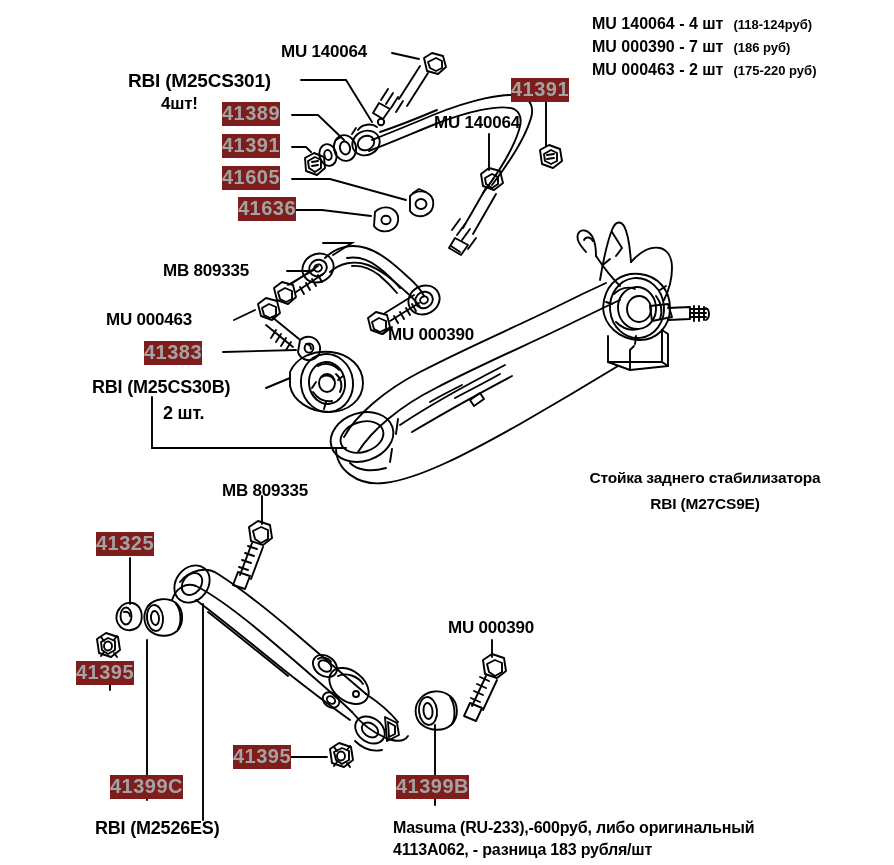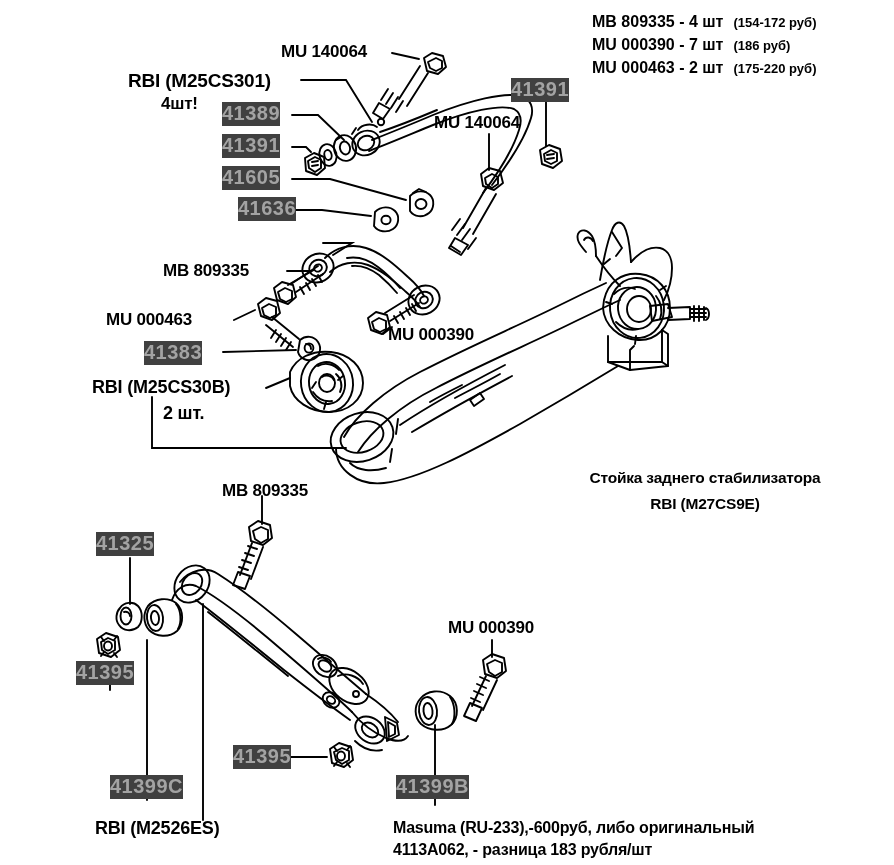--- a/index.html
+++ b/index.html
@@ -20,21 +20,21 @@
     position:absolute;
     color:#000000;
     font-weight:bold;
     white-space:nowrap;
     line-height:1.18;
     letter-spacing:-0.2px;
   }
   .lbl.gray{
     color:#a3a3a3;
     font-weight:bold;
-    background:#404040;
+    background:#7f1d1d;
     letter-spacing:0.5px;
   }
   .lbl.center{text-align:center;}
   .s155{font-size:15.5px;}
   .s16{font-size:16px;}
   .s17{font-size:17px;}
   .s18{font-size:18px;}
   .s19{font-size:19px;}
   .s20{font-size:20px;}
   .boltbox{position:absolute;}
@@ -314,23 +314,23 @@
 
       <path d="M203,604 L203,820"></path>
 
       <path d="M435,725 L435,775 L435,805"></path>
 
       <path d="M492,640 L492,657"></path>
     </g>
   </svg>
 
   <div class="boltbox" style="left:592px;top:8px;width:294px;">
-    <div class="row" style="margin-top:5px;">
-      <span class="pn">MB 809335 - 4 шт</span>
-      <span class="pr">(154-172 руб)</span>
+    <div class="row" style="margin-top:7px;">
+      <span class="pn">MU 140064 - 4 шт</span>
+      <span class="pr">(118-124руб)</span>
     </div>
     <div class="row" style="margin-top:5px;">
       <span class="pn">MU 000390 - 7 шт</span>
       <span class="pr">(186 руб)</span>
     </div>
     <div class="row" style="margin-top:5px;">
       <span class="pn">MU 000463 - 2 шт</span>
       <span class="pr">(175-220 руб)</span>
     </div>
   </div>

